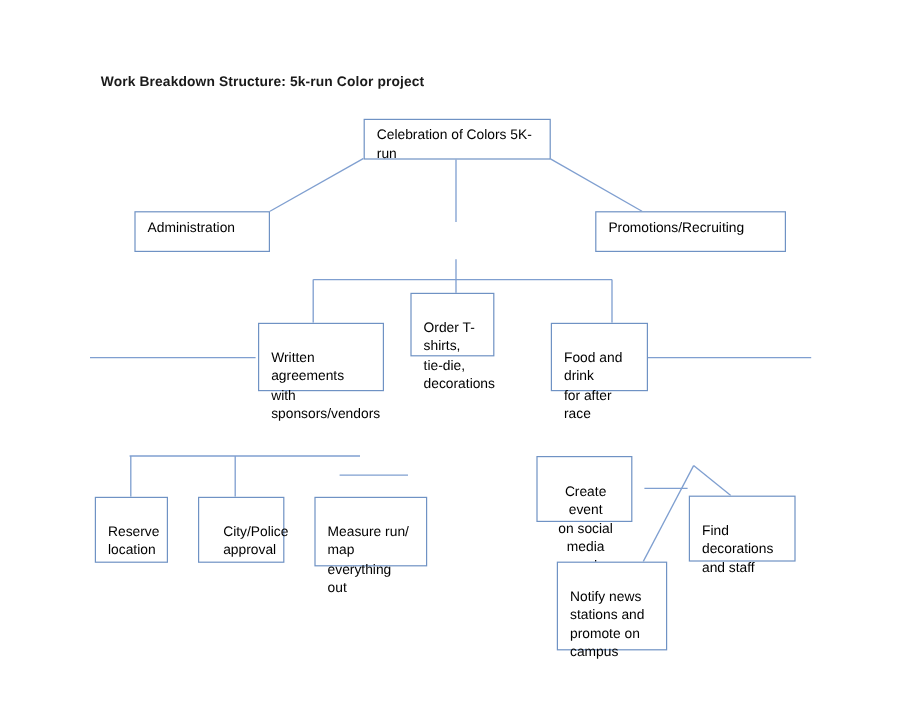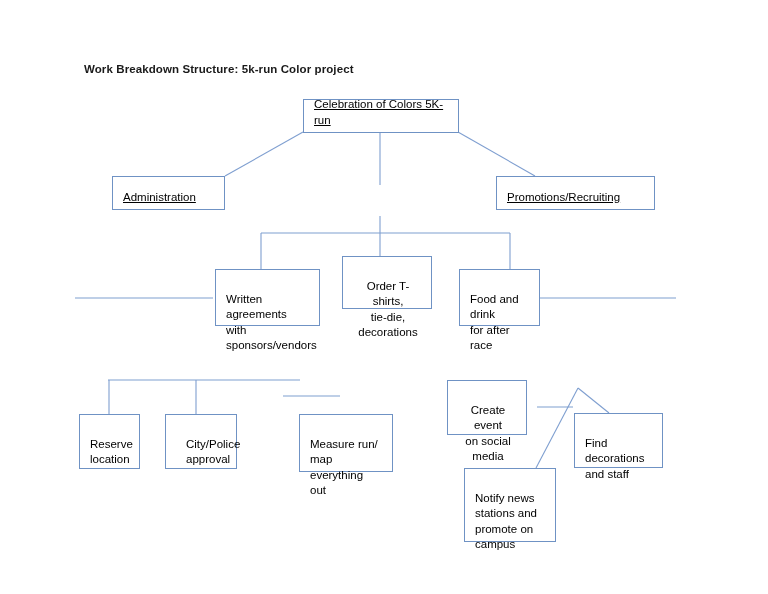--- a/index.html
+++ b/index.html
@@ -35,22 +35,21 @@
     background: #ffffff;
     font-size: 11.5px;
     line-height: 15.5px;
     color: #000000;
     padding: 6px 8px 4px 10px;
     white-space: pre-line;
     z-index: 3;
   }
   .node.vcenter {
     display: flex;
-    align-items: flex-end;
-    text-decoration: underline;
+    align-items: flex-start;
   }
   svg#links {
     position: absolute;
     left: 0;
     top: 0;
     width: 768px;
     height: 594px;
     z-index: 1;
     overflow: visible;
   }
@@ -108,42 +107,42 @@
   <div class="node vcenter" style="left:496px; top:176px; width:159px; height:34px;">
     <span>Promotions/Recruiting</span>
   </div>
 
   <div class="node" style="left:215px; top:269px; width:105px; height:57px;">
     <span>Written agreements
 with
 sponsors/vendors</span>
   </div>
 
-  <div class="node" style="left:342px; top:256px; width:90px; height:53px;text-align:center;">
+  <div class="node" style="left:342px; top:244px; width:70px; height:53px;">
     <span>Order T-shirts,
 tie-die,
 decorations</span>
   </div>
 
   <div class="node" style="left:459px; top:269px; width:81px; height:57px;">
     <span>Food and drink
 for after race</span>
   </div>
 
   <div class="node" style="left:79px; top:414px; width:61px; height:55px;">
     <span>Reserve
 location</span>
   </div>
 
   <div class="node" style="left:165px; top:414px; width:72px; height:55px;padding-left:20px;">
     <span>City/Police
 approval</span>
   </div>
 
-  <div class="node" style="left:262px; top:414px; width:94px; height:58px;margin-left:37px;">
+  <div class="node" style="left:262px; top:414px; width:94px; height:58px;">
     <span>Measure run/
 map everything
 out</span>
   </div>
 
   <div class="node" style="left:447px; top:380px; width:80px; height:55px;text-align:center;">
     <span>Create event
 on social media
 and website</span>
   </div>

